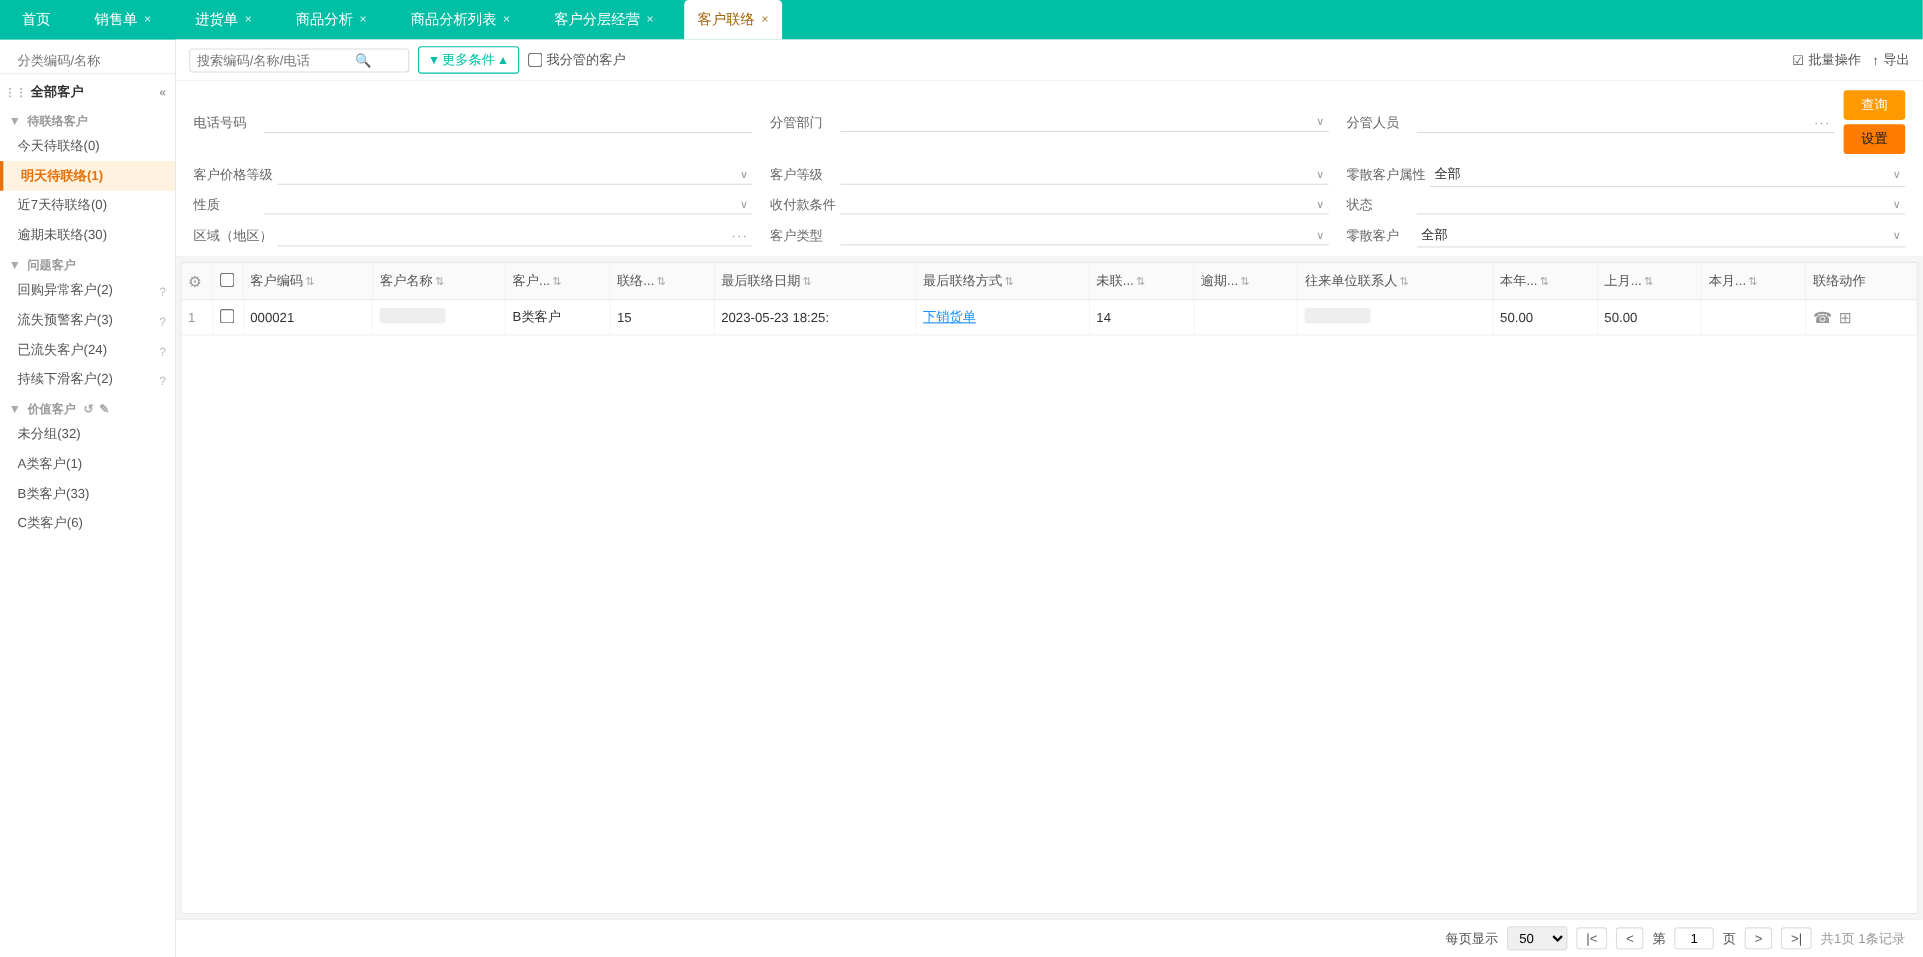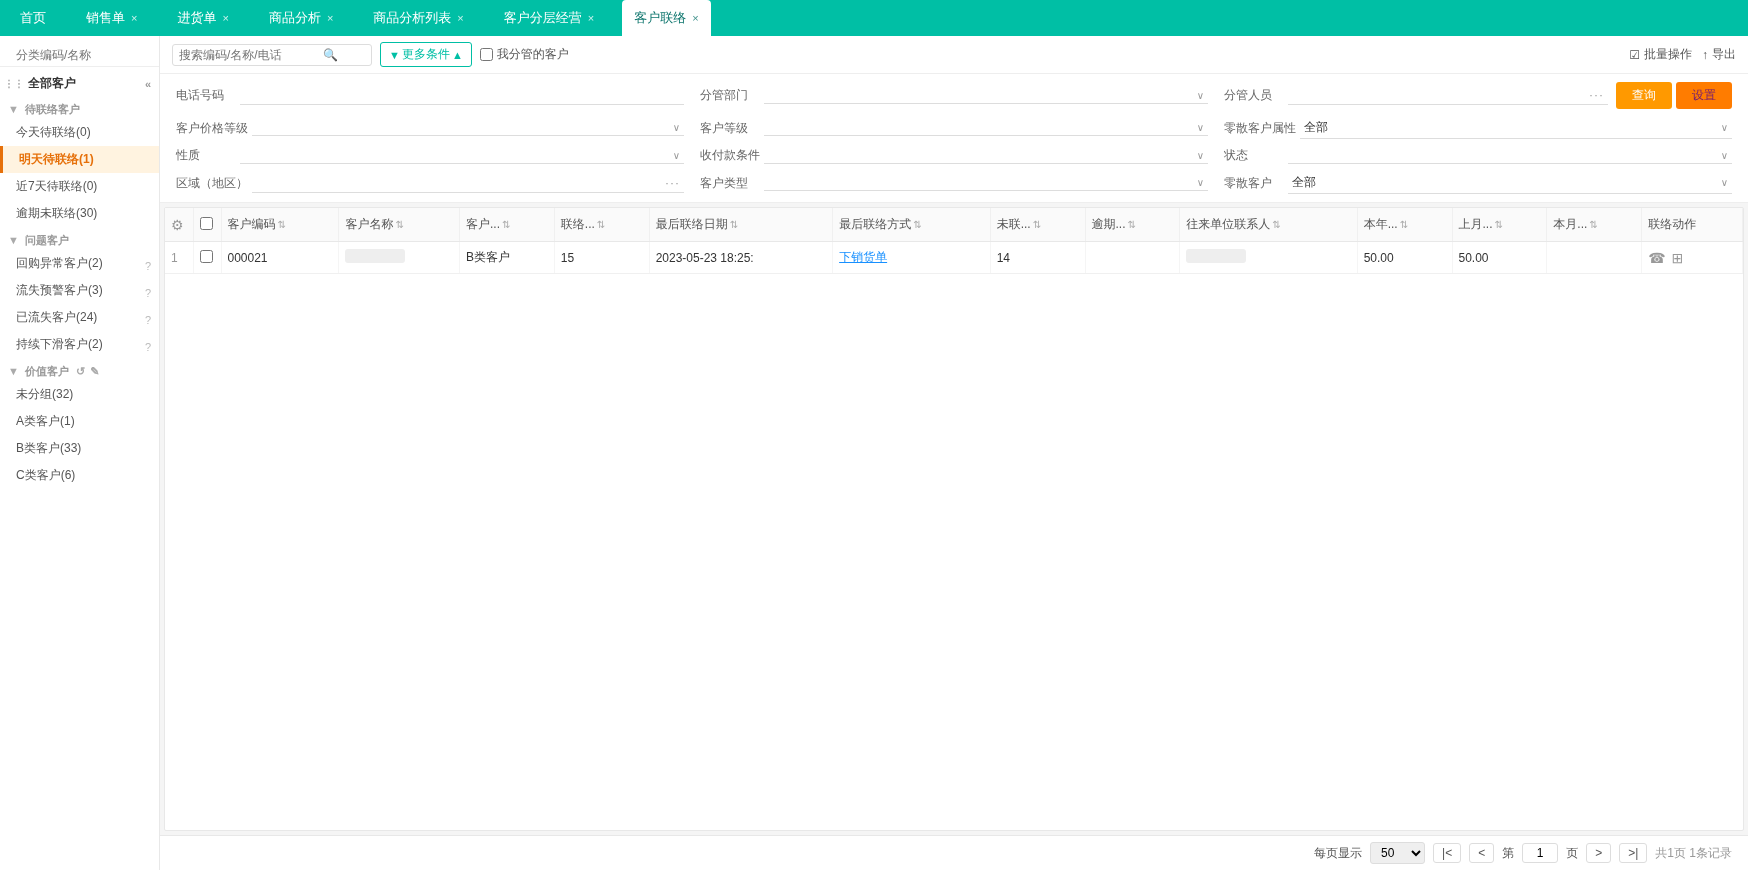--- a/index.html
+++ b/index.html
@@ -5,21 +5,21 @@
     * { box-sizing: border-box; margin: 0; padding: 0; }
     body { font-family: "Microsoft YaHei", "PingFang SC", Arial, sans-serif; font-size: 12px; background: #f5f5f5; color: #333; }
 
     
     .top-nav {
       display: flex; align-items: center; background: #00bfa5; height: 36px; padding: 0 8px; gap: 16px;
     }
     .nav-item {
       color: #fff; padding: 0 12px; height: 36px; display: flex; align-items: center; cursor: pointer; font-size: 13px; white-space: nowrap;
     }
-    .nav-item.active { background: #fff; color: #0f766e; border-radius: 4px 4px 0 0; }
+    .nav-item.active { background: #fff; color: #a16207; border-radius: 4px 4px 0 0; }
     .nav-item .close-x { margin-left: 6px; font-size: 11px; opacity: 0.8; }
 
     
     .main-layout { display: flex; height: calc(100vh - 36px); }
 
     
     .sidebar {
       width: 160px; min-width: 160px; background: #fff; border-right: 1px solid #e8e8e8; overflow-y: auto; padding: 8px 0;
     }
     .sidebar-search {
@@ -74,23 +74,23 @@
     }
     .filter-select {
       flex: 1; display: flex; align-items: center; justify-content: space-between; border-bottom: 1px solid #ddd; padding: 2px 4px; cursor: pointer;
     }
     .filter-select .chev { color: #999; font-size: 10px; }
     .filter-select .dots { color: #999; font-size: 12px; letter-spacing: 1px; }
     .query-btn {
       background: #f90; color: #fff; border: none; padding: 5px 16px; border-radius: 3px; cursor: pointer; font-size: 12px; white-space: nowrap;
     }
     .settings-btn {
-      background: #ff7c00; color: #701a75; border: none; padding: 5px 16px; border-radius: 3px; cursor: pointer; font-size: 12px; white-space: nowrap;
-    }
-    .action-btns { display: flex; flex-direction: row; gap: 4px; justify-content: center; align-items: flex-end; }
+      background: #ff7c00; color: #0f172a; border: none; padding: 5px 16px; border-radius: 3px; cursor: pointer; font-size: 12px; white-space: nowrap;
+    }
+    .action-btns { display: flex; flex-direction: column; gap: 4px; justify-content: center; align-items: flex-end; }
 
     
     .table-wrapper { flex: 1; overflow: auto; background: #fff; margin: 4px; border: 1px solid #e8e8e8; border-radius: 2px; }
     table { width: 100%; border-collapse: collapse; font-size: 12px; }
     thead tr { background: #fafafa; }
     th {
       border-bottom: 1px solid #e8e8e8; border-right: 1px solid #f0f0f0; padding: 8px 6px; text-align: left; color: #555; font-weight: normal; white-space: nowrap; position: sticky; top: 0; background: #fafafa;
     }
     td {
       border-bottom: 1px solid #f0f0f0; border-right: 1px solid #f5f5f5; padding: 7px 6px; color: #333; white-space: nowrap;

